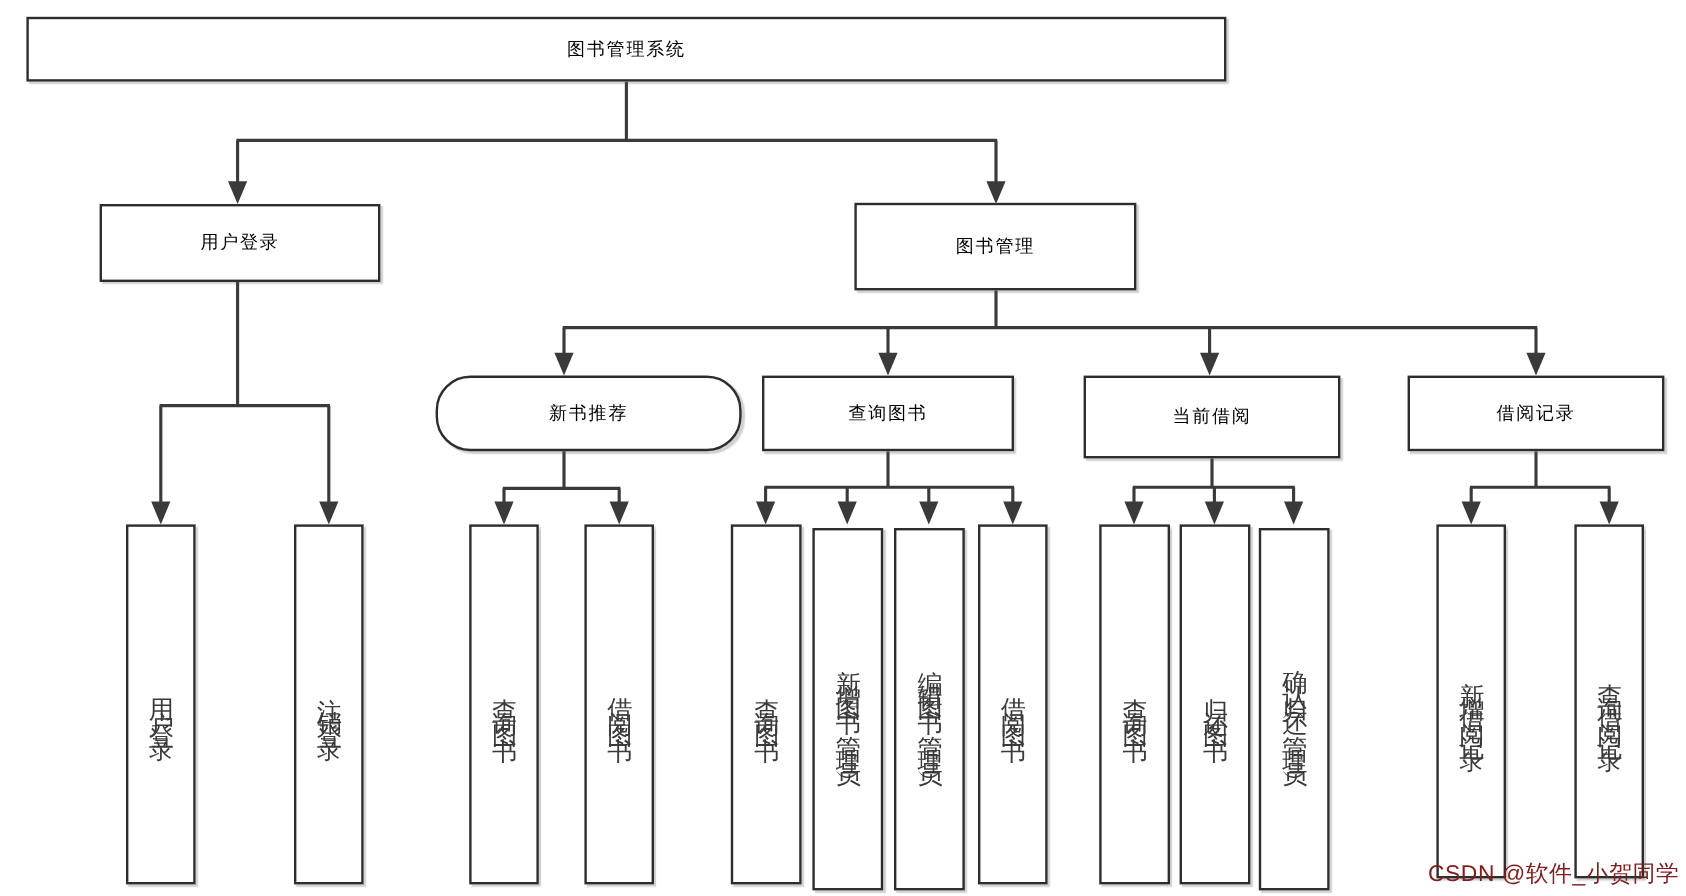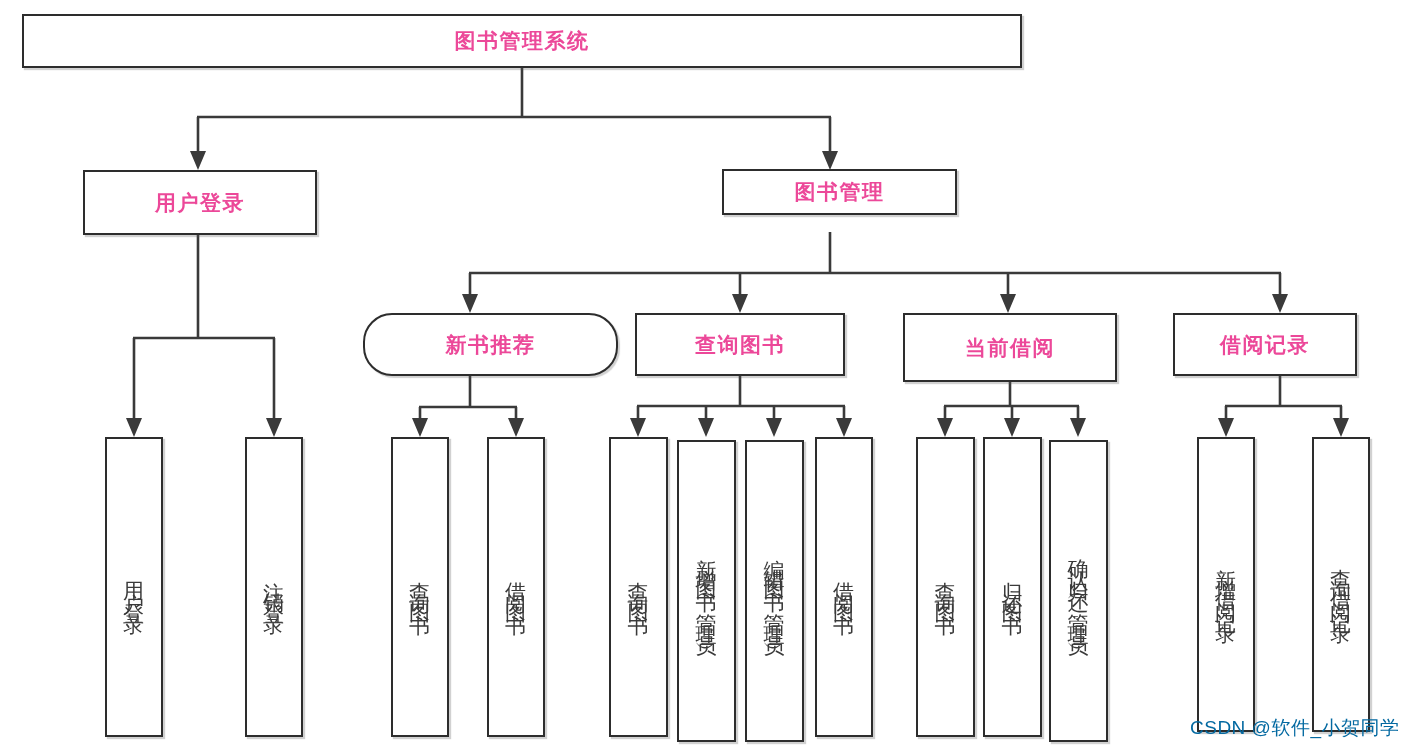--- a/index.html
+++ b/index.html
@@ -14,61 +14,60 @@
   #connectors{position:absolute;left:0;top:0;width:1405px;height:747px;}
   .box{
     position:absolute;
     box-sizing:border-box;
     border:2.5px solid #2d2d2d;
     background:#ffffff;
     display:flex;align-items:center;justify-content:center;
     box-shadow:2px 2px 1px rgba(90,90,90,0.28);
   }
   .box.h span{
-    font-size:21px;
+    font-size:15px;
     letter-spacing:1.5px;
-    color:#ec4899;
+    color:#000000;
     white-space:nowrap;
-    font-weight:bold;
   }
   .box.v span{
     writing-mode:vertical-rl;
     text-orientation:mixed;
     font-size:21px;
     letter-spacing:11px;
     line-height:1;
     color:#3a3a3a;
   }
   
   .n-root{left:22px;top:14px;width:1000px;height:54px;}
   .n-ul  {left:83px;top:170px;width:234px;height:65px;}
-  .n-bm  {left:712px;top:169px;width:235px;height:46px;margin-left:10px;}
+  .n-bm  {left:712px;top:169px;width:235px;height:73px;}
   .n-r3a {left:363px;top:313px;width:255px;height:63px;border-radius:29px;}
   .n-r3b {left:635px;top:313px;width:210px;height:63px;}
   .n-r3c {left:903px;top:313px;width:214px;height:69px;}
-  .n-r3d {left:1173px;top:313px;width:184px;height:63px;}
+  .n-r3d {left:1173px;top:313px;width:214px;height:63px;}
   
   .n-a1{left:105px;top:437px;width:58px;height:300px;}
   .n-a2{left:245px;top:437px;width:58px;height:300px;}
   .n-b1{left:391px;top:437px;width:58px;height:300px;}
   .n-b2{left:487px;top:437px;width:58px;height:300px;}
   .n-c1{left:609px;top:437px;width:59px;height:300px;}
   .n-c2{left:677px;top:440px;width:59px;height:302px;}
   .n-c3{left:745px;top:440px;width:59px;height:302px;}
   .n-c4{left:815px;top:437px;width:58px;height:300px;}
   .n-d1{left:916px;top:437px;width:59px;height:300px;}
   .n-d2{left:983px;top:437px;width:59px;height:300px;}
   .n-d3{left:1049px;top:440px;width:59px;height:302px;}
   .n-e1{left:1197px;top:437px;width:58px;height:295px;}
   .n-e2{left:1312px;top:437px;width:58px;height:295px;}
   #watermark{
     position:absolute;
     left:1190px;top:715px;
     font-size:19px;
-    color:#0369a1;
+    color:#7f1d1d;
     letter-spacing:0.5px;
     white-space:nowrap;
     z-index:5;
   }
 </style>
 </head>
 <body>
 
 <div id="canvas">
 

